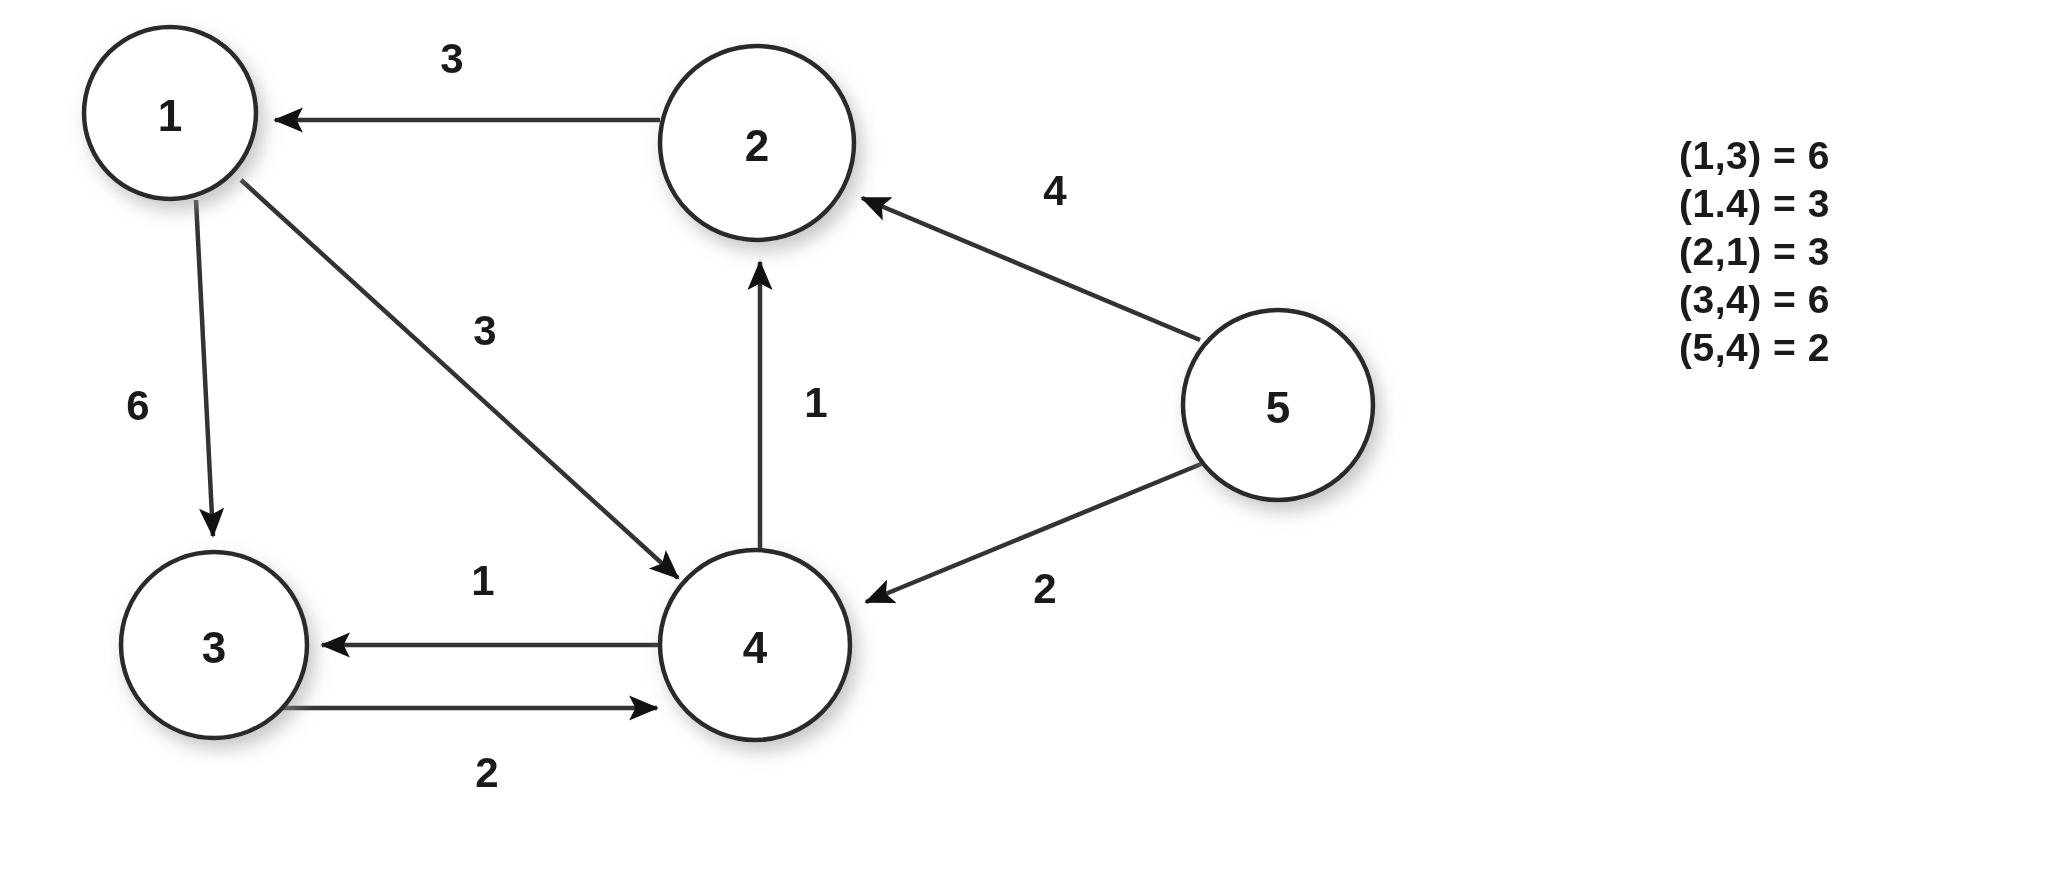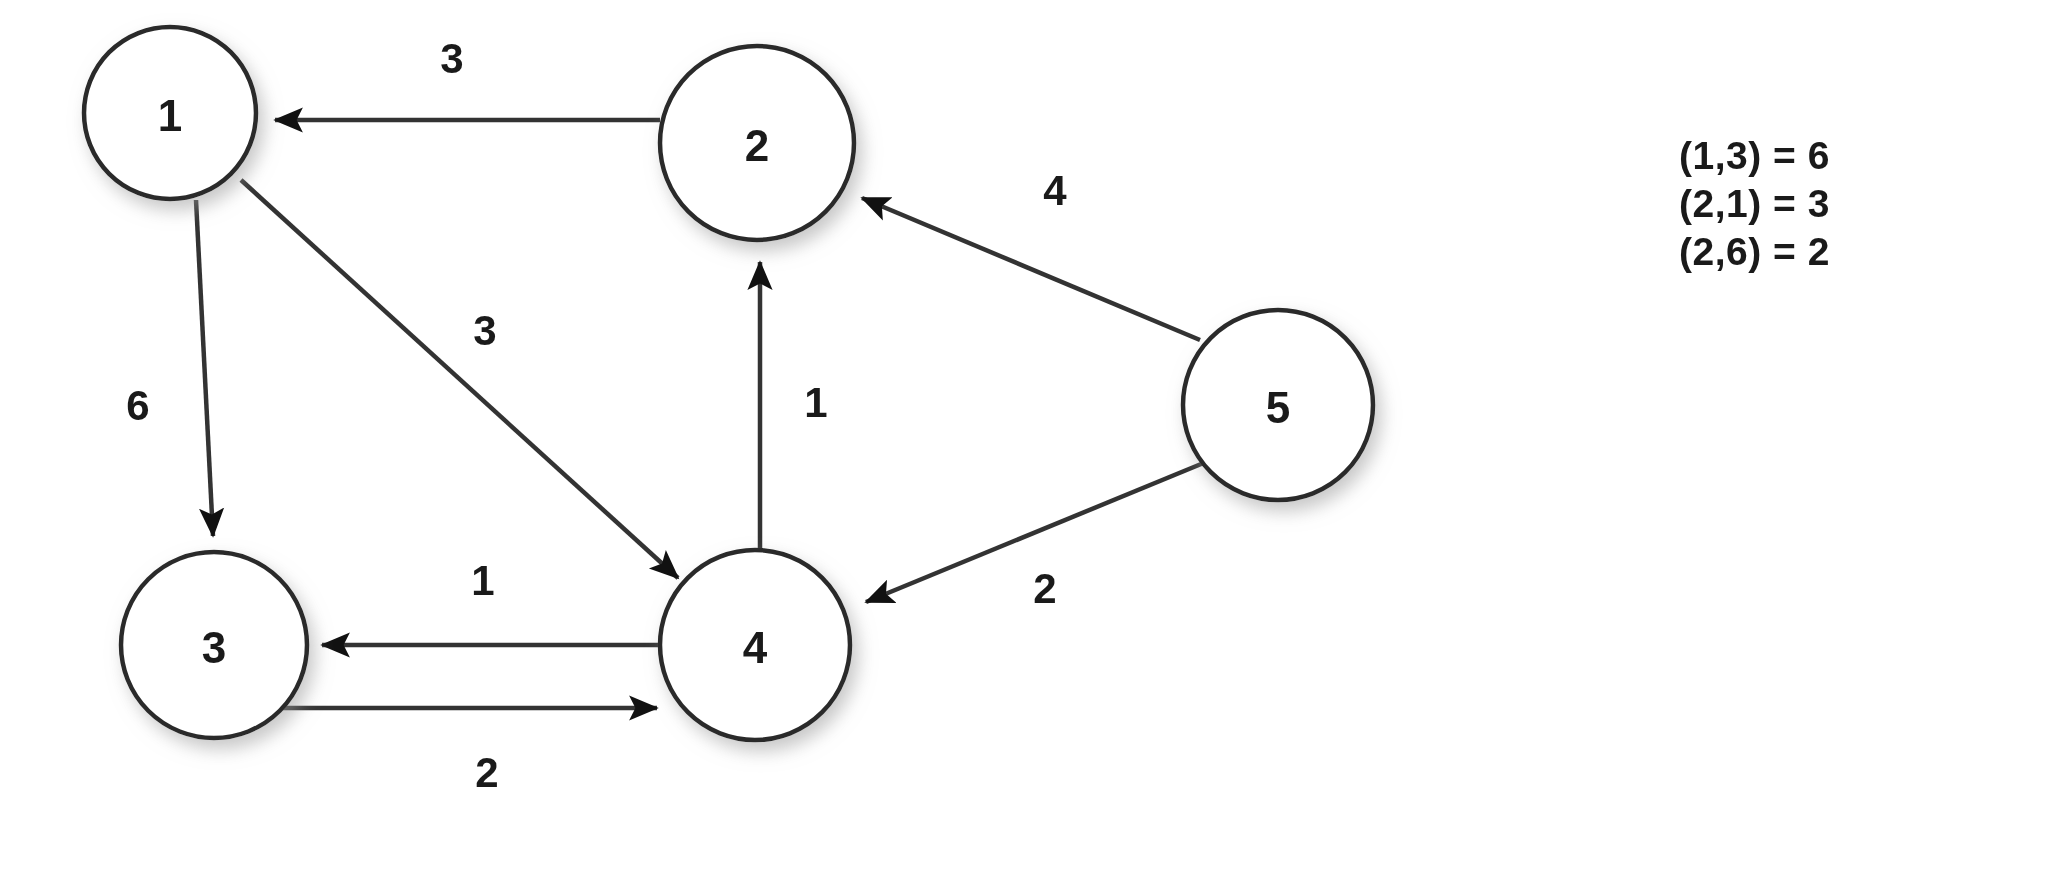--- a/index.html
+++ b/index.html
@@ -152,17 +152,19 @@
       <g>
         <circle class="node-circle" cx="1278" cy="405" r="95" filter="url(#nodeshadow)"></circle>
         <text class="node-label" x="1278" y="407">5</text>
       </g>
 
     </g>
   </svg>
 
   <div class="weights-panel">
     <div class="weight-line">(1,3) = 6</div>
+    <div class="weight-line">(1.4) = 3</div>
     <div class="weight-line">(2,1) = 3</div>
-    <div class="weight-line">(2,6) = 2</div>
+    <div class="weight-line">(3,4) = 6</div>
+    <div class="weight-line">(5,4) = 2</div>
   </div>
 
 </div>
 
 </body></html>

